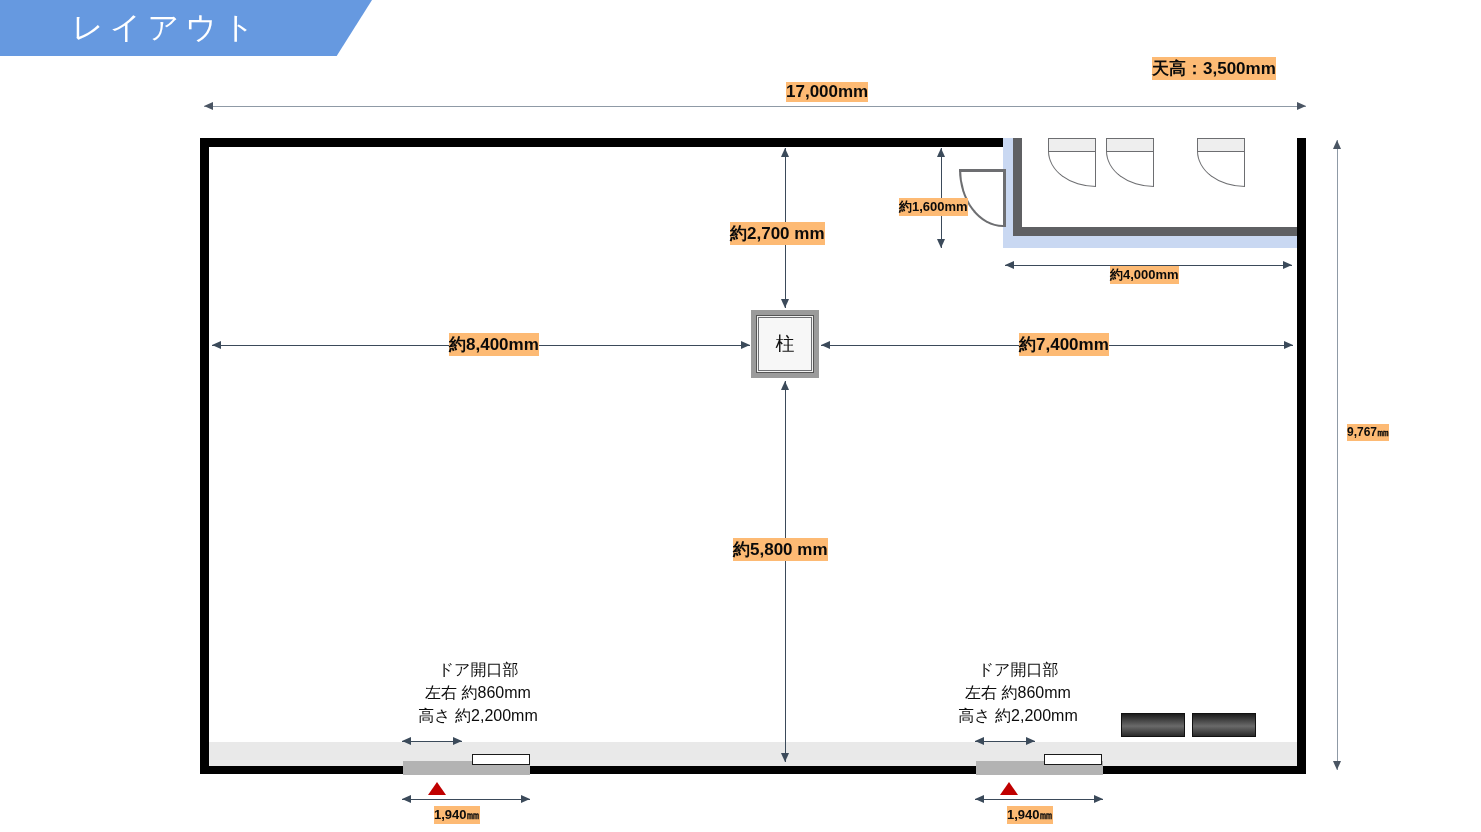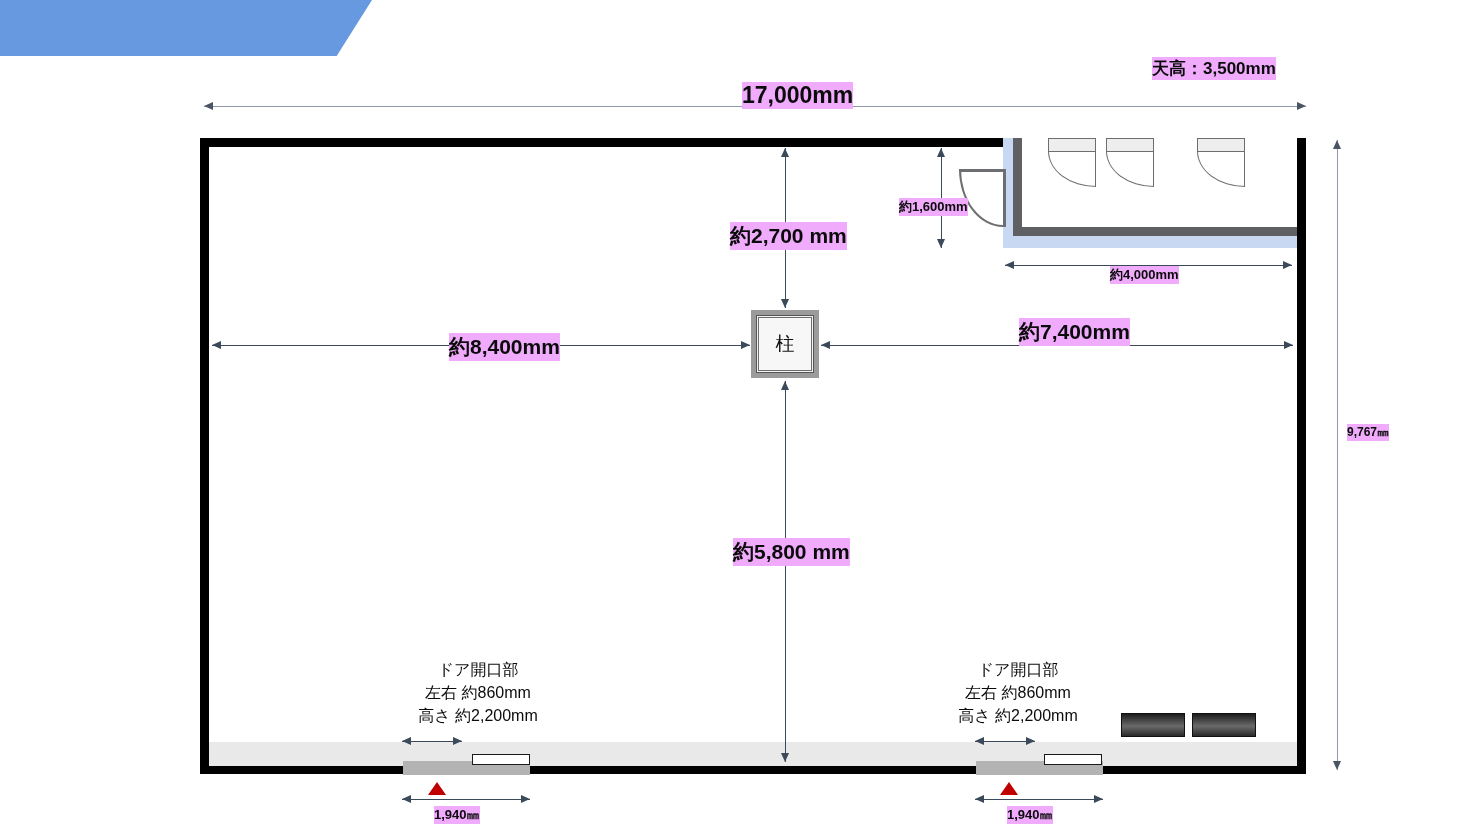--- a/index.html
+++ b/index.html
@@ -14,21 +14,21 @@
       -webkit-clip-path:polygon(0 0,100% 0,90.5% 100%,0 100%);
               clip-path:polygon(0 0,100% 0,90.5% 100%,0 100%);}
   #banner .shade{position:absolute;left:0;top:50px;width:340px;height:6px;
       background:#5b8ed6;
       -webkit-clip-path:polygon(0 0,100% 0,93% 100%,0 100%);
               clip-path:polygon(0 0,100% 0,93% 100%,0 100%);}
   #banner .title{position:absolute;left:72px;top:8px;font-size:31px;color:#ffffff;
       letter-spacing:6px;font-weight:400;line-height:40px;}
 
   
-  .lbl{white-space:nowrap;font-weight:bold;background:#f0abfc;}
+  .lbl{white-space:nowrap;font-weight:bold;background:#fdba74;}
 
   
   #room{left:200px;top:138px;width:1106px;height:636px;
         border:9px solid #000000;box-sizing:border-box;background:#ffffff;}
   
   #floorband{left:209px;top:742px;width:1088px;height:24px;background:#e9e9e9;}
 
   
   #toilet{left:1003px;top:138px;width:294px;height:110px;background:#ffffff;}
   #toilet .outerwall{position:absolute;background:#c9d8f2;}
@@ -82,32 +82,33 @@
   .doorleaf{position:absolute;height:11px;background:#ffffff;border:1.5px solid #1a1a1a;box-sizing:border-box;}
   .redtri{position:absolute;width:0;height:0;
       border-left:9px solid transparent;border-right:9px solid transparent;
       border-bottom:13px solid #c00000;}
 
   
   .equip{position:absolute;height:24px;border:1px solid #111;box-sizing:border-box;
       background:linear-gradient(180deg,#1c1c1c 0%,#6a6a6a 55%,#2a2a2a 100%);}
 
   .txt-ceiling{font-size:17px;}
-  .txt-width{font-size:23px;}
+  .txt-width{font-size:17px;margin-left:44px;}
   .txt-height{font-size:12px;}
-  .txt-dim{font-size:21px;}
+  .txt-dim{font-size:17px;}
   .txt-door{font-size:16px;line-height:23px;text-align:center;background:transparent;}
   .txt-small{font-size:13px;}
 </style>
 </head>
 <body>
 
 <div class="abs" id="banner">
   <div class="shade"></div>
   <div class="shape"></div>
+  <div class="title">レイアウト</div>
 </div>
 
 <div class="abs lbl txt-ceiling" style="left:1152px;top:57px;">天高：3,500mm</div>
 
 <div class="dimh light" style="left:204px;top:106px;width:1102px;"></div>
 <div class="abs lbl txt-width" style="left:742px;top:82px;">17,000mm</div>
 
 <div class="dimv light" style="left:1337px;top:140px;height:630px;"></div>
 <div class="abs lbl txt-height" style="left:1347px;top:424px;">
   <span>9,767㎜</span>
@@ -160,21 +161,21 @@
 <div class="dimv" style="left:785px;top:148px;height:160px;"></div>
 <div class="abs lbl txt-dim" style="left:730px;top:222px;">約2,700 mm</div>
 
 <div class="dimv" style="left:785px;top:381px;height:381px;"></div>
 <div class="abs lbl txt-dim" style="left:733px;top:538px;">約5,800 mm</div>
 
 <div class="dimh" style="left:212px;top:345px;width:538px;"></div>
 <div class="abs lbl txt-dim" style="left:449px;top:333px;">約8,400mm</div>
 
 <div class="dimh" style="left:821px;top:345px;width:472px;"></div>
-<div class="abs lbl txt-dim" style="left:1019px;top:318px;">約7,400mm</div>
+<div class="abs lbl txt-dim" style="left:1019px;top:333px;">約7,400mm</div>
 
 <div class="abs txt-door" style="left:368px;top:658px;width:220px;">
   <div>ドア開口部</div>
   <div>左右 約860mm</div>
   <div>高さ 約2,200mm</div>
 </div>
 <div class="dimh" style="left:402px;top:741px;width:60px;"></div>
 <div class="doorsill" style="left:403px;top:761px;width:127px;"></div>
 <div class="doorleaf" style="left:472px;top:754px;width:58px;"></div>
 <div class="redtri" style="left:428px;top:782px;"></div>

